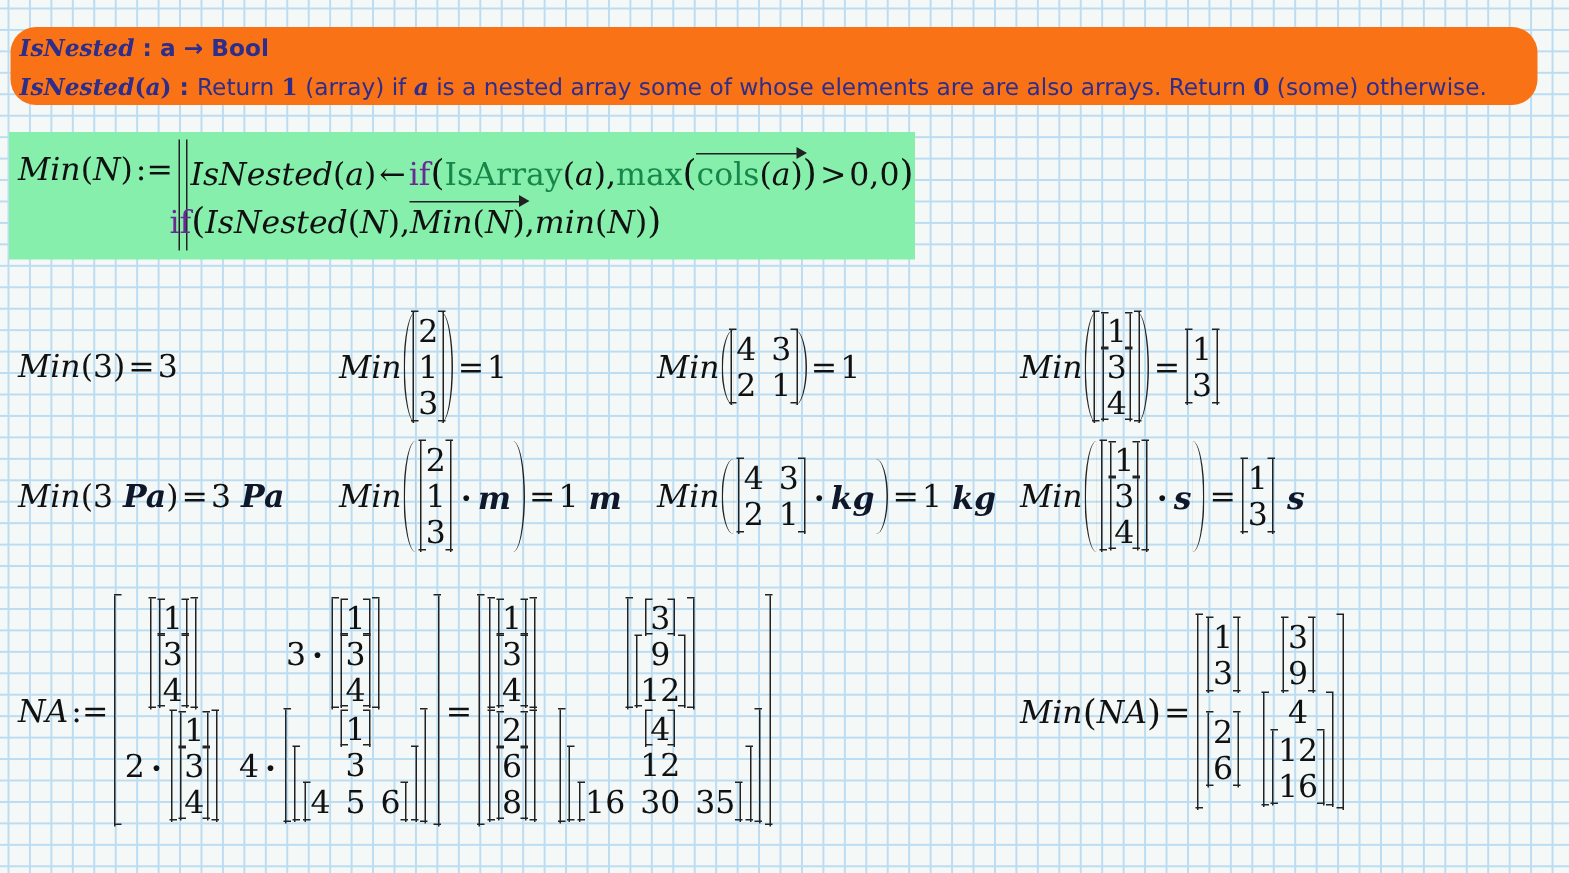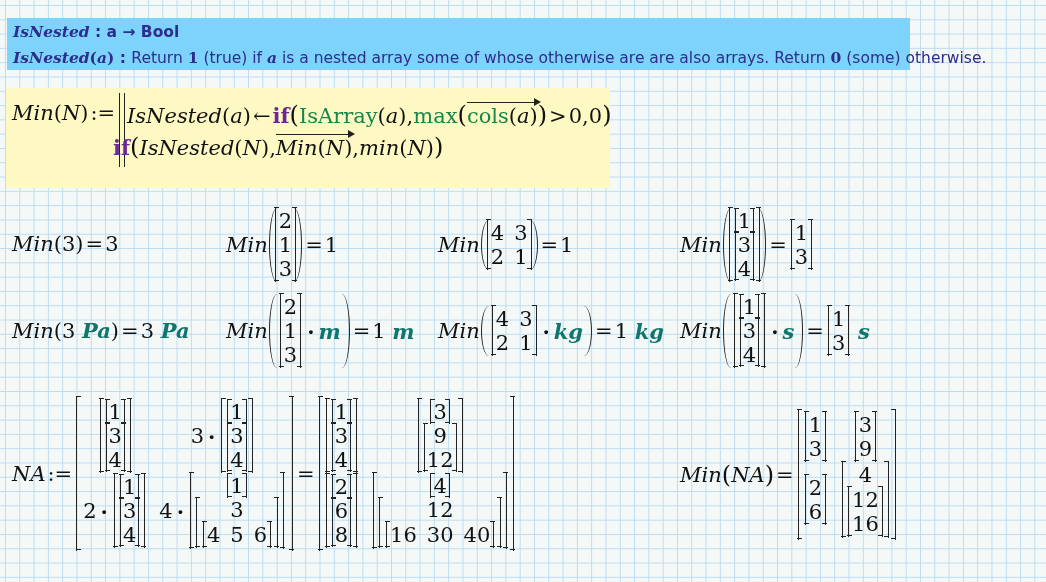--- a/index.html
+++ b/index.html
@@ -10,45 +10,45 @@
       linear-gradient(to right, #bcdcf2 1px, transparent 1px),
       linear-gradient(to bottom, #bcdcf2 1px, transparent 1px);
     background-size:14.3px 14.3px;
     background-position:5px 5px;
     font-family:"DejaVu Serif", serif;
     color:#111;
   }
   .region { position:absolute; }
   
   .textbox {
-    left:7px; top:18px; width:903px; height:52px;
-    background:#7dd3fc; color:#2d2d8c;
-    font-family:"DejaVu Sans", sans-serif; font-size:15.5px;
+    left:7px; top:18px; width:1018px; height:52px;
+    background:#f97316; color:#2d2d8c;
+    font-family:"DejaVu Sans", sans-serif; font-size:15.5px;border-radius:17px;
   }
   .textbox .line { position:absolute; left:6px; white-space:nowrap; }
   .textbox .l1 { top:4px; }
   .textbox .l2 { top:30px; }
   .ser-bi { font-family:"DejaVu Serif", serif; font-style:italic; font-weight:bold; }
   .ser-b { font-family:"DejaVu Serif", serif; font-weight:bold; }
   .bold { font-weight:bold; }
 
   
   .defbox {
-    left:6px; top:88px; width:604px; height:100px; background:#fef9c3;
+    left:6px; top:88px; width:604px; height:85px; background:#86efac;
   }
   .defbox .lhs { position:absolute; left:6px; top:13px; font-size:21px; white-space:nowrap; }
   .defbox .bars { position:absolute; left:113px; top:5px; width:4px; height:74px; border-left:1.5px solid #222; border-right:1.5px solid #222; }
   .defbox .ln1 { position:absolute; left:121px; top:13px; font-size:21px; white-space:nowrap; }
   .defbox .ln2 { position:absolute; left:107px; top:45px; font-size:21px; white-space:nowrap; }
 
   .math { font-size:21px; white-space:nowrap; display:flex; align-items:center; }
   .it { font-style:italic; }
-  .kw { color:#6b2a93; font-weight:bold; font-style:normal; }
+  .kw { color:#6b2a93; font-weight:normal; font-style:normal; }
   .bi { color:#16864a; font-style:normal; }
-  .unit { color:#0f766e; font-weight:bold; font-style:italic; }
+  .unit { color:#0f172a; font-weight:bold; font-style:italic; }
   .op { margin:0 2px; }
   .vec { position:relative; display:inline-block; }
   .vec::before { content:""; position:absolute; left:0; right:0; top:-2px; border-top:1.3px solid #222; }
   .vec::after { content:""; position:absolute; right:-3px; top:-6px; border-left:7px solid #222; border-top:4px solid transparent; border-bottom:4px solid transparent; }
 
   
   .mat { display:inline-flex; flex-direction:column; align-items:center; justify-content:center;
          border-left:1.6px solid #222; border-right:1.6px solid #222; position:relative; padding:1px 3px; margin:0 2px; }
   .mat::before, .mat::after { content:""; position:absolute; width:5px; height:100%; top:-1px;
          border-top:1.6px solid #222; border-bottom:1.6px solid #222; box-sizing:border-box; }
@@ -64,21 +64,21 @@
   .dot { margin:0 4px; font-weight:bold; }
 </style>
 </head>
 <body>
 
 <div class="region textbox">
   <div class="line l1">
     <span class="ser-bi">IsNested</span><span class="bold"> : </span><span class="bold">a</span><span class="bold"> → </span><span class="bold">Bool</span>
   </div>
   <div class="line l2">
-    <span class="ser-bi">IsNested</span><span class="ser-b">(</span><span class="ser-bi">a</span><span class="ser-b">)</span><span class="bold"> : </span><span>Return </span><span class="ser-b">1</span><span> (true) if </span><span class="ser-bi">a</span><span> is a nested array some of whose otherwise are are also arrays.  Return </span><span class="ser-b">0</span><span> (some) otherwise.</span>
+    <span class="ser-bi">IsNested</span><span class="ser-b">(</span><span class="ser-bi">a</span><span class="ser-b">)</span><span class="bold"> : </span><span>Return </span><span class="ser-b">1</span><span> (array) if </span><span class="ser-bi">a</span><span> is a nested array some of whose elements are are also arrays.  Return </span><span class="ser-b">0</span><span> (some) otherwise.</span>
   </div>
 </div>
 
 <div class="region defbox">
   <div class="lhs">
     <span class="it">Min</span><span>(</span><span class="it">N</span><span>)</span><span class="op">:=</span>
   </div>
   <div class="bars"></div>
   <div class="ln1">
     <span class="it">IsNested</span><span>(</span><span class="it">a</span><span>)</span><span class="op">←</span><span class="kw">if</span><span style="font-size:24px">(</span><span class="bi">IsArray</span><span>(</span><span class="it">a</span><span>)</span><span>,</span><span class="bi">max</span><span style="font-size:24px">(</span><span class="vec"><span class="bi">cols</span><span>(</span><span class="it">a</span><span>)</span></span><span style="font-size:24px">)</span><span class="op">&gt;</span><span>0</span><span>,</span><span>0</span><span style="font-size:24px">)</span>
@@ -328,21 +328,21 @@
             <span class="mat" style="padding:0 2px">4</span>
           </div>
           <div class="row">
             <span class="mat" style="padding:0 4px">
               <div class="row">12</div>
               <div class="row">
                 <span class="mat">
                   <div class="row">
                     <span>16</span>
                     <span>30</span>
-                    <span>40</span>
+                    <span>35</span>
                   </div>
                 </span>
               </div>
             </span>
           </div>
         </span>
     </div>
   </span>
 </div>
 

